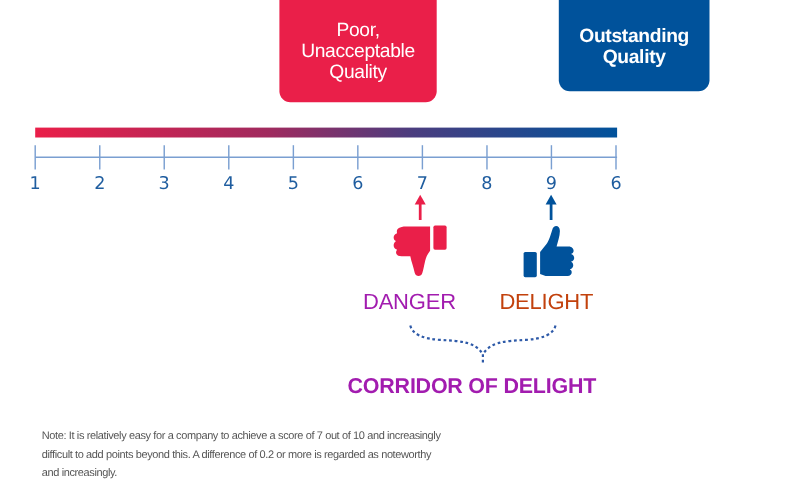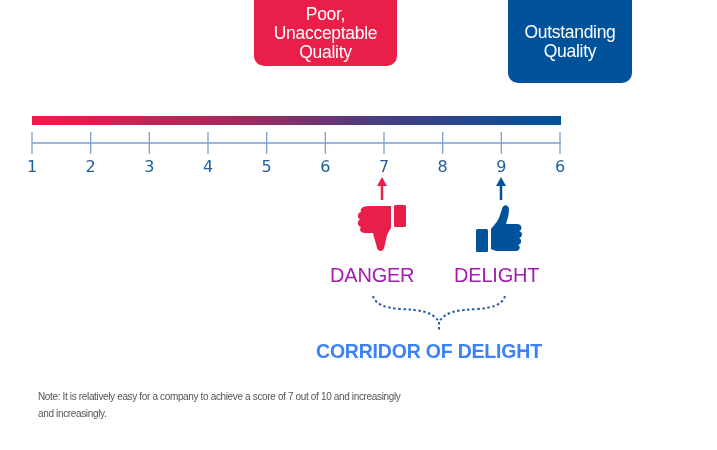--- a/index.html
+++ b/index.html
@@ -1,26 +1,26 @@
 <!DOCTYPE html>
 <html><head>
 <meta charset="utf-8">
 <style>
   html, body { margin:0; padding:0; background:#ffffff; }
   body { width:717px; height:450px; position:relative; overflow:hidden; font-family:"Liberation Sans", sans-serif; }
   .box { position:absolute; border-radius:10px; color:#ffffff; text-align:center; display:flex; flex-direction:column; justify-content:center; align-items:center; font-size:17.5px; line-height:19px; letter-spacing:-0.3px; }
-  .box-poor { left:254px; top:0; width:143px; height:66px; background:#ea1f49; border-radius:0 0 10px 10px; }
-  .box-out { left:508px; top:0; width:124px; height:83px; background:#00529b; border-radius:0 0 10px 10px; }
+  .box-poor { left:254px; top:0; width:143px; height:93px; background:#ea1f49; border-radius:0 0 10px 10px; }
+  .box-out { left:508px; top:0; width:137px; height:83px; background:#00529b; border-radius:0 0 10px 10px;font-weight:bold; }
   .box span { display:block; }
   .gradbar { position:absolute; left:32px; top:116px; width:529px; height:9px; background:linear-gradient(to right, #ea1f49 0%, #a02a5e 40%, #4a3d7f 65%, #00529b 100%); }
   .axis { position:absolute; left:0; top:0; }
   .tick-label { position:absolute; top:157px; width:30px; margin-left:-15px; text-align:center; color:#1f5d9f; font-size:16px; font-family:"DejaVu Sans", sans-serif; }
   .label-danger { position:absolute; left:330px; top:264px; color:#a21caf; font-size:20px; letter-spacing:-0.2px; }
-  .label-delight { position:absolute; left:454px; top:264px; color:#a21caf; font-size:20px; letter-spacing:-0.2px; }
-  .corridor { position:absolute; left:316px; top:340px; color:#3b82f6; font-size:19.5px; font-weight:bold; letter-spacing:-0.2px; }
+  .label-delight { position:absolute; left:454px; top:264px; color:#c2410c; font-size:20px; letter-spacing:-0.2px; }
+  .corridor { position:absolute; left:316px; top:340px; color:#a21caf; font-size:19.5px; font-weight:bold; letter-spacing:-0.2px; }
   .note { position:absolute; left:38px; top:388px; width:680px; color:#555555; font-size:10px; line-height:17px; letter-spacing:-0.35px; }
   .note span { display:block; white-space:nowrap; }
 </style>
 </head>
 <body>
 
 <div class="box box-poor">
   <span>Poor,</span>
   <span>Unacceptable</span>
   <span>Quality</span>
@@ -84,14 +84,15 @@
   <div class="tick-label" style="left:560px">6</div>
 </div>
 
 <div class="label-danger">DANGER</div>
 <div class="label-delight">DELIGHT</div>
 
 <div class="corridor">CORRIDOR OF DELIGHT</div>
 
 <div class="note">
   <span>Note: It is relatively easy for a company to achieve a score of 7 out of 10 and increasingly</span>
+  <span>difficult to add points beyond this.  A difference of 0.2 or more is regarded as noteworthy</span>
   <span>and increasingly.</span>
 </div>
 
 </body></html>

